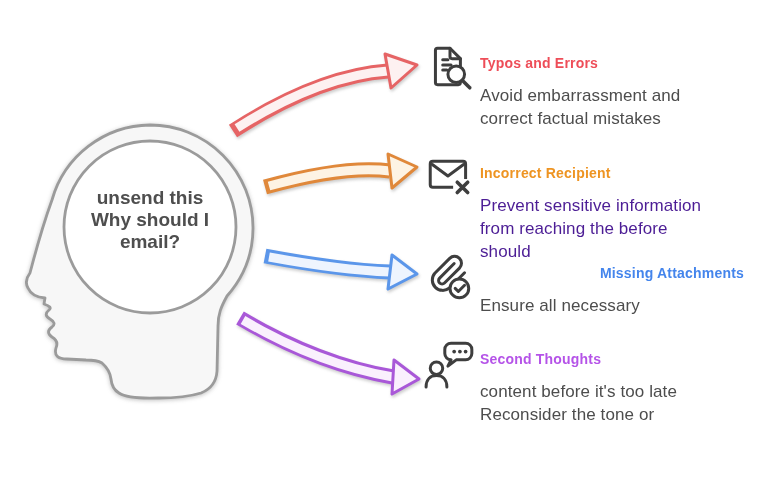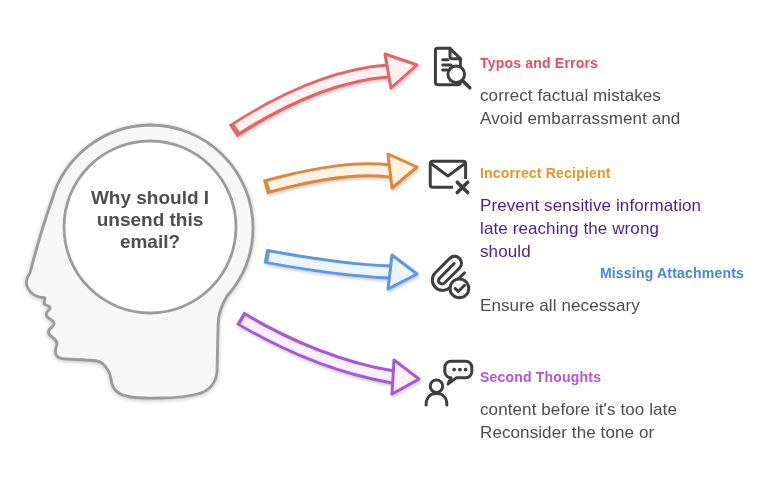--- a/index.html
+++ b/index.html
@@ -79,74 +79,74 @@
     <path class="arrow-head" d="M417 274 L388 289 L392 255 Z" fill="#eef4fe" stroke="#5b96ea"></path>
   </g>
   <g class="arrow">
     <path class="band-outer" d="M240 318 Q318 364 393 377" stroke="#a958d8"></path>
     <path class="band-inner" d="M243 320 Q318 364 393 377" stroke="#faf0fd"></path>
     <path class="arrow-head" d="M419 379 L392 394 L394 360 Z" fill="#faf0fd" stroke="#a958d8"></path>
   </g>
 </svg>
 
 <div class="question" style="color: rgb(78, 78, 78);">
+  <div class="q-line">unsend this</div>
   <div class="q-line">Why should I</div>
-  <div class="q-line">unsend this</div>
   <div class="q-line">email?</div>
 </div>
 
 <div class="item" style="top:42px;">
   <svg class="item-icon" viewBox="0 0 50 50" style="color: rgb(62, 62, 62);">
     <path class="ico" d="M13 6 h12 l10 10 v23 a2 2 0 0 1 -2 2 h-20 a2 2 0 0 1 -2 -2 v-31 a2 2 0 0 1 2 -2 z"></path>
     <path class="ico" d="M25 6 v8 a2 2 0 0 0 2 2 h8"></path>
     <path class="ico" d="M18 17 h5 M18 22 h8 M18 27 h4"></path>
     <circle class="ico-fillwhite" cx="31" cy="31" r="8"></circle>
     <path class="ico" d="M37 37 L44 44" style="stroke-width:3.6;"></path>
   </svg>
   <div class="item-body">
     <div class="item-title" style="color: rgb(238, 77, 88);">Typos and Errors</div>
     <div class="item-desc" style="color: rgb(77, 77, 77);">
+      <div class="desc-line">Avoid embarrassment and</div>
       <div class="desc-line">correct factual mistakes</div>
-      <div class="desc-line">Avoid embarrassment and</div>
     </div>
   </div>
 </div>
 
 <div class="item" style="top:152px;">
   <svg class="item-icon" viewBox="0 0 50 50" style="color: rgb(62, 62, 62);">
     <rect class="ico" x="6" y="9" width="34" height="25" rx="2.5"></rect>
     <path class="ico" d="M8 12 L23 23 L38 12"></path>
     <rect x="28" y="26" width="18" height="17" fill="#ffffff" stroke="none"></rect>
     <path class="ico" d="M32 29 L42 39 M42 29 L32 39" style="stroke-width:3.6;"></path>
   </svg>
   <div class="item-body">
     <div class="item-title" style="color: rgb(238, 148, 34);">Incorrect Recipient</div>
     <div class="item-desc" style="color: #4c1d95;">
       <div class="desc-line">Prevent sensitive information</div>
-      <div class="desc-line">late reaching the wrong</div>
+      <div class="desc-line">from reaching the before</div>
       <div class="desc-line">should</div>
     </div>
   </div>
 </div>
 
 <div class="item" style="top:252px;">
   <svg class="item-icon" viewBox="0 0 50 50" style="color: rgb(62, 62, 62);">
     <path class="ico" d="M39 20 l-14.5 14.5 a10 10 0 0 1 -14.1 -14.1 l14.3 -14.3 a6.6 6.6 0 0 1 9.4 9.4 l-14.4 14.3 a3.3 3.3 0 0 1 -4.7 -4.7 l14 -14"></path>
     <circle class="ico-fillwhite" cx="34" cy="35" r="9"></circle>
     <path class="ico" d="M30 35 l3 3 l6 -6"></path>
   </svg>
   <div class="item-body">
     <div class="item-title" style="color: rgb(68, 133, 236); text-align: right;">Missing Attachments</div>
     <div class="item-desc" style="color: rgb(77, 77, 77);">
       <div class="desc-line">Ensure all necessary</div>
     </div>
   </div>
 </div>
 
-<div class="item" style="top:356px;">
+<div class="item" style="top:338px;">
   <svg class="item-icon" viewBox="0 0 50 50" style="color: rgb(62, 62, 62);">
     <path class="ico" d="M26 5 h14 a6 6 0 0 1 6 6 v4 a6 6 0 0 1 -6 6 h-9 l-8 6 3 -6 a6 6 0 0 1 -6 -6 v-4 a6 6 0 0 1 6 -6 z"></path>
     <circle class="ico-dot" cx="29" cy="13" r="1.8"></circle>
     <circle class="ico-dot" cx="34.5" cy="13" r="1.8"></circle>
     <circle class="ico-dot" cx="40" cy="13" r="1.8"></circle>
     <circle class="ico" cx="12" cy="29" r="6"></circle>
     <path class="ico" d="M2 47 c0 -7.5 4.5 -11 10 -11 s10 3.5 10 11"></path>
   </svg>
   <div class="item-body">
     <div class="item-title" style="color: rgb(181, 83, 232);">Second Thoughts</div>

